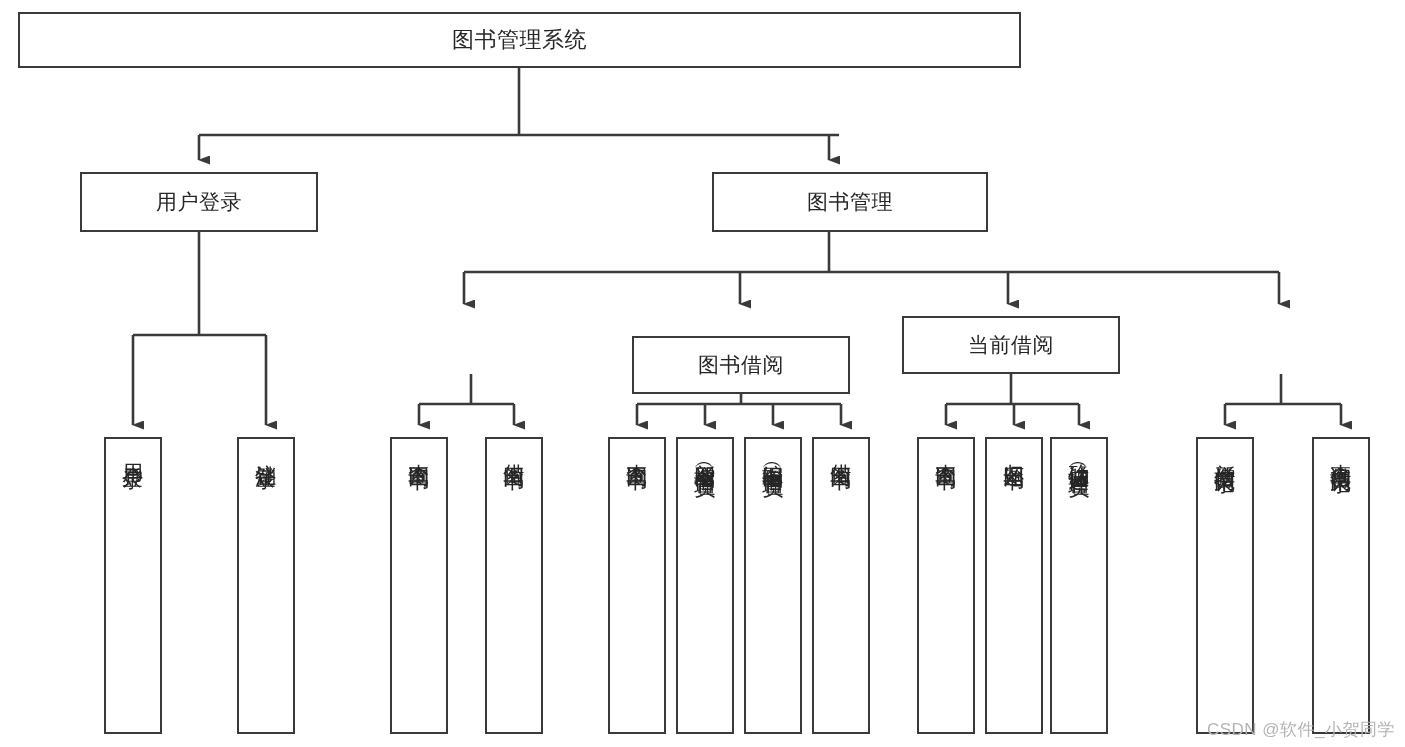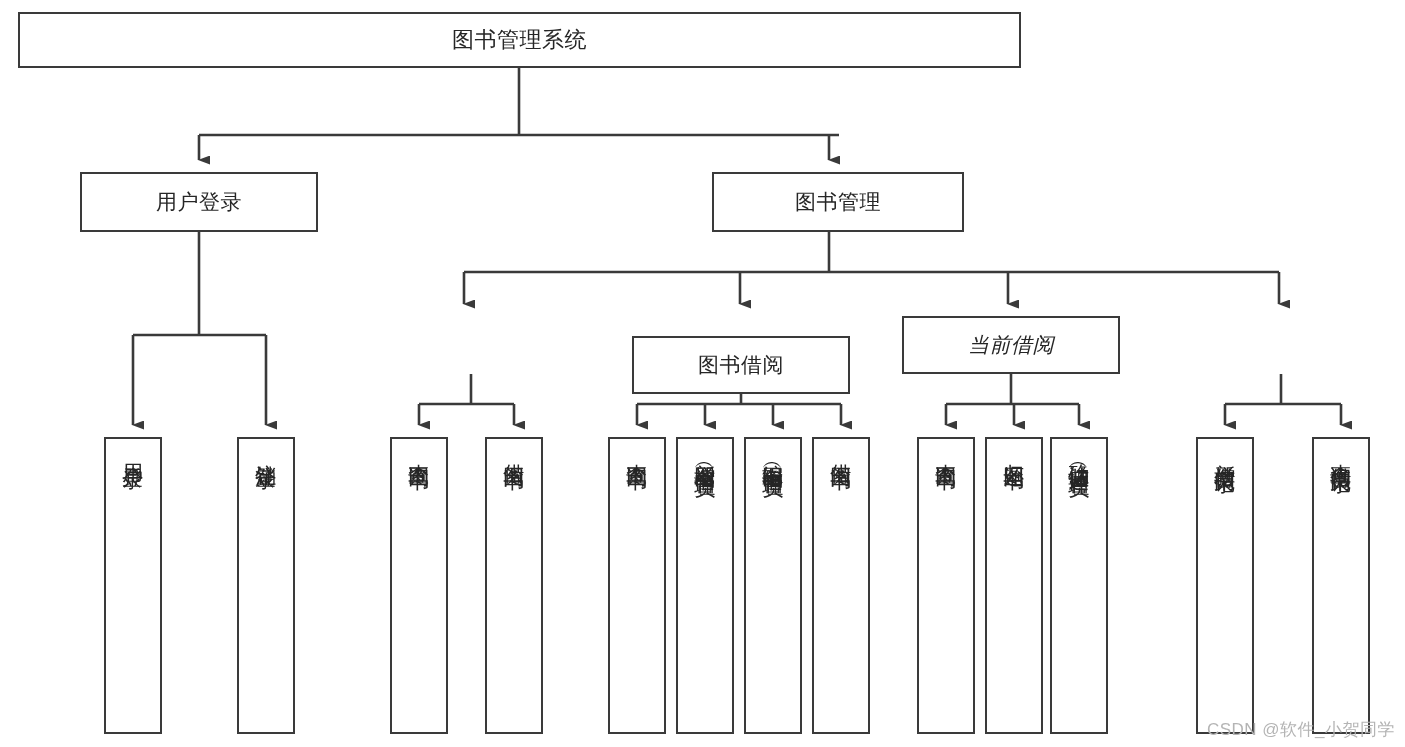--- a/index.html
+++ b/index.html
@@ -125,28 +125,28 @@
     </g>
   </svg>
 
   <div class="node root" style="left:18px; top:12px; width:1003px; height:56px;">
     <span class="node-label">图书管理系统</span>
   </div>
 
   <div class="node level1" style="left:80px; top:172px; width:238px; height:60px;">
     <span class="node-label">用户登录</span>
   </div>
-  <div class="node level1" style="left:712px; top:172px; width:252px; height:60px;">
+  <div class="node level1" style="left:712px; top:172px; width:276px; height:60px;">
     <span class="node-label">图书管理</span>
   </div>
 
   <div class="node level2" style="left:632px; top:316px; width:218px; height:58px;margin-top:20px;">
     <span class="node-label">图书借阅</span>
   </div>
-  <div class="node level2" style="left:902px; top:316px; width:218px; height:58px;font-style:italic;">
+  <div class="node level2" style="left:902px; top:316px; width:218px; height:58px;">
     <span class="node-label">当前借阅</span>
   </div>
 
   <div class="node vertical" style="left:104px; top:437px; width:58px; height:297px;">
     <span class="node-label">用户登录</span>
   </div>
   <div class="node vertical" style="left:237px; top:437px; width:58px; height:297px;">
     <span class="node-label">注销登录</span>
   </div>
 

